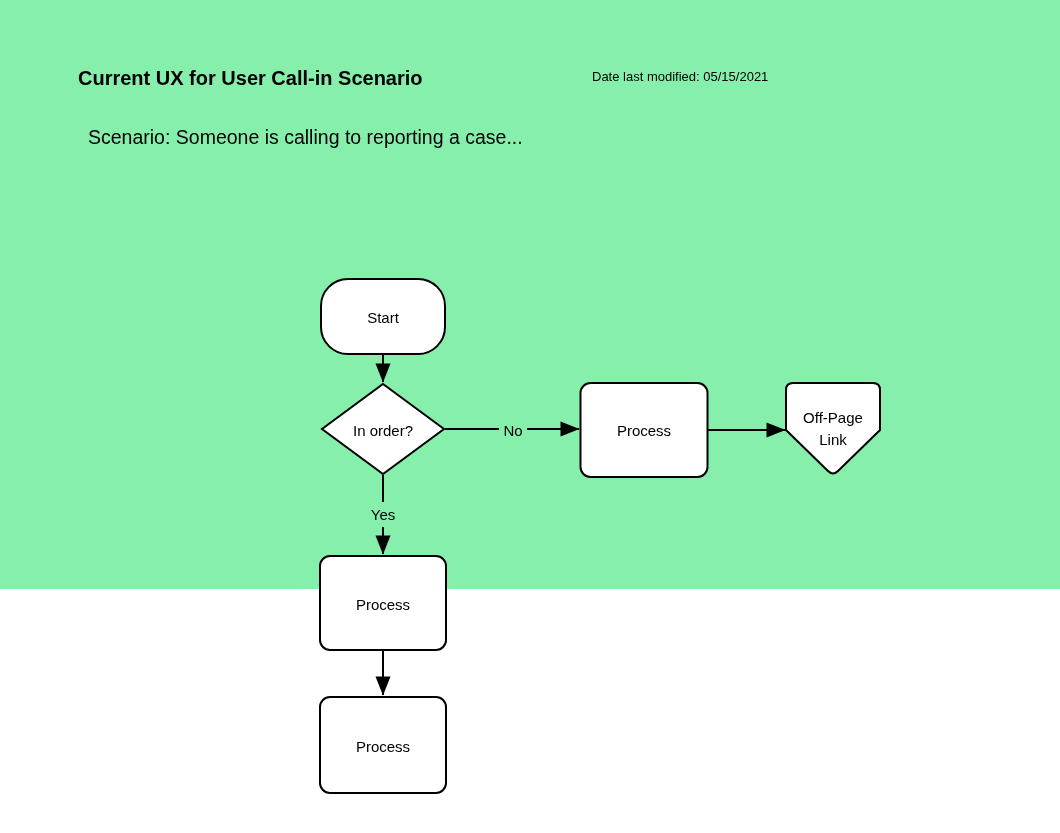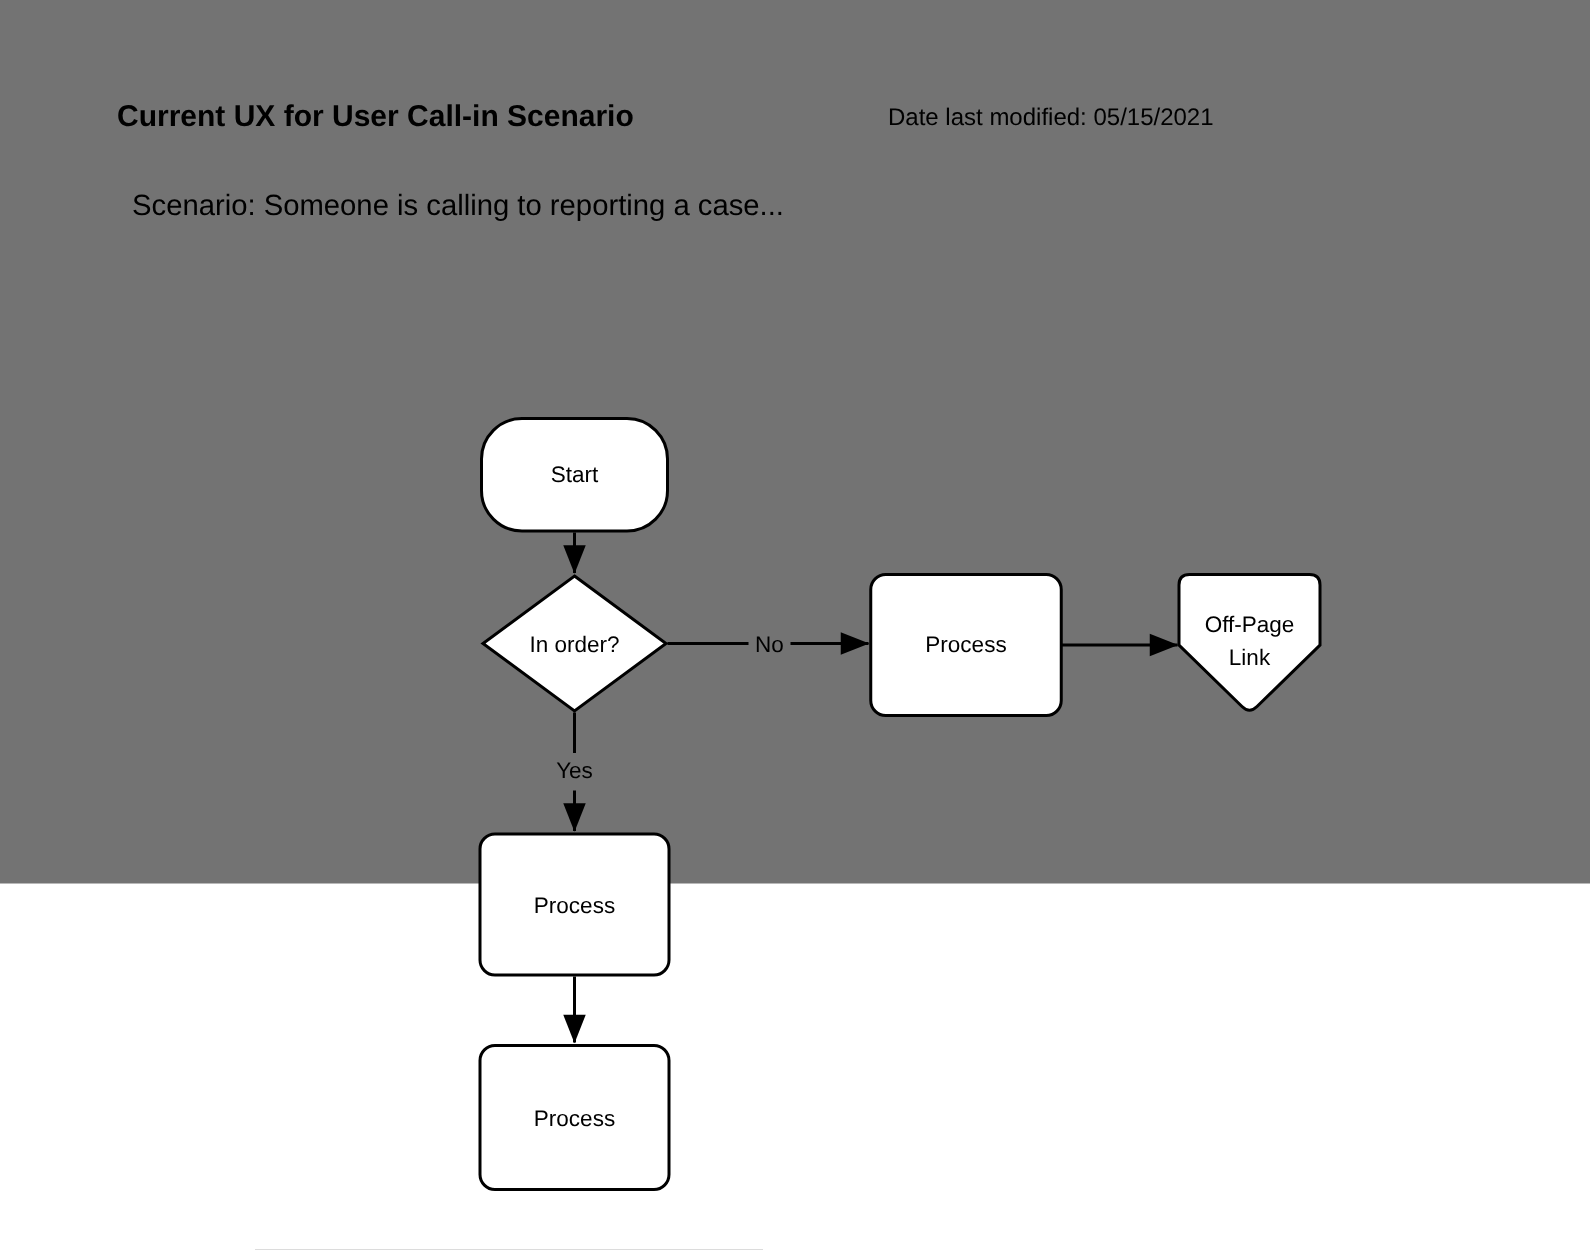--- a/index.html
+++ b/index.html
@@ -6,34 +6,34 @@
   html, body {
     width: 1060px; height: 833px;
     background: #ffffff;
     font-family: "Liberation Sans", sans-serif;
     color: #000000;
     overflow: hidden;
   }
   .canvas {
     position: relative;
     width: 1060px; height: 589px;
-    background: #737373;
+    background: #86efac;
   }
   .page-title {
     position: absolute;
     left: 78px; top: 66px;
     font-size: 20px;
     font-weight: bold;
     line-height: 1.2;
     white-space: nowrap;
   }
   .date-modified {
     position: absolute;
     left: 592px; top: 69px;
-    font-size: 16px;
+    font-size: 13px;
     line-height: 1.2;
     white-space: nowrap;
   }
   .scenario-text {
     position: absolute;
     left: 88px; top: 126px;
     font-size: 19.5px;
     line-height: 1.2;
     white-space: nowrap;
   }

